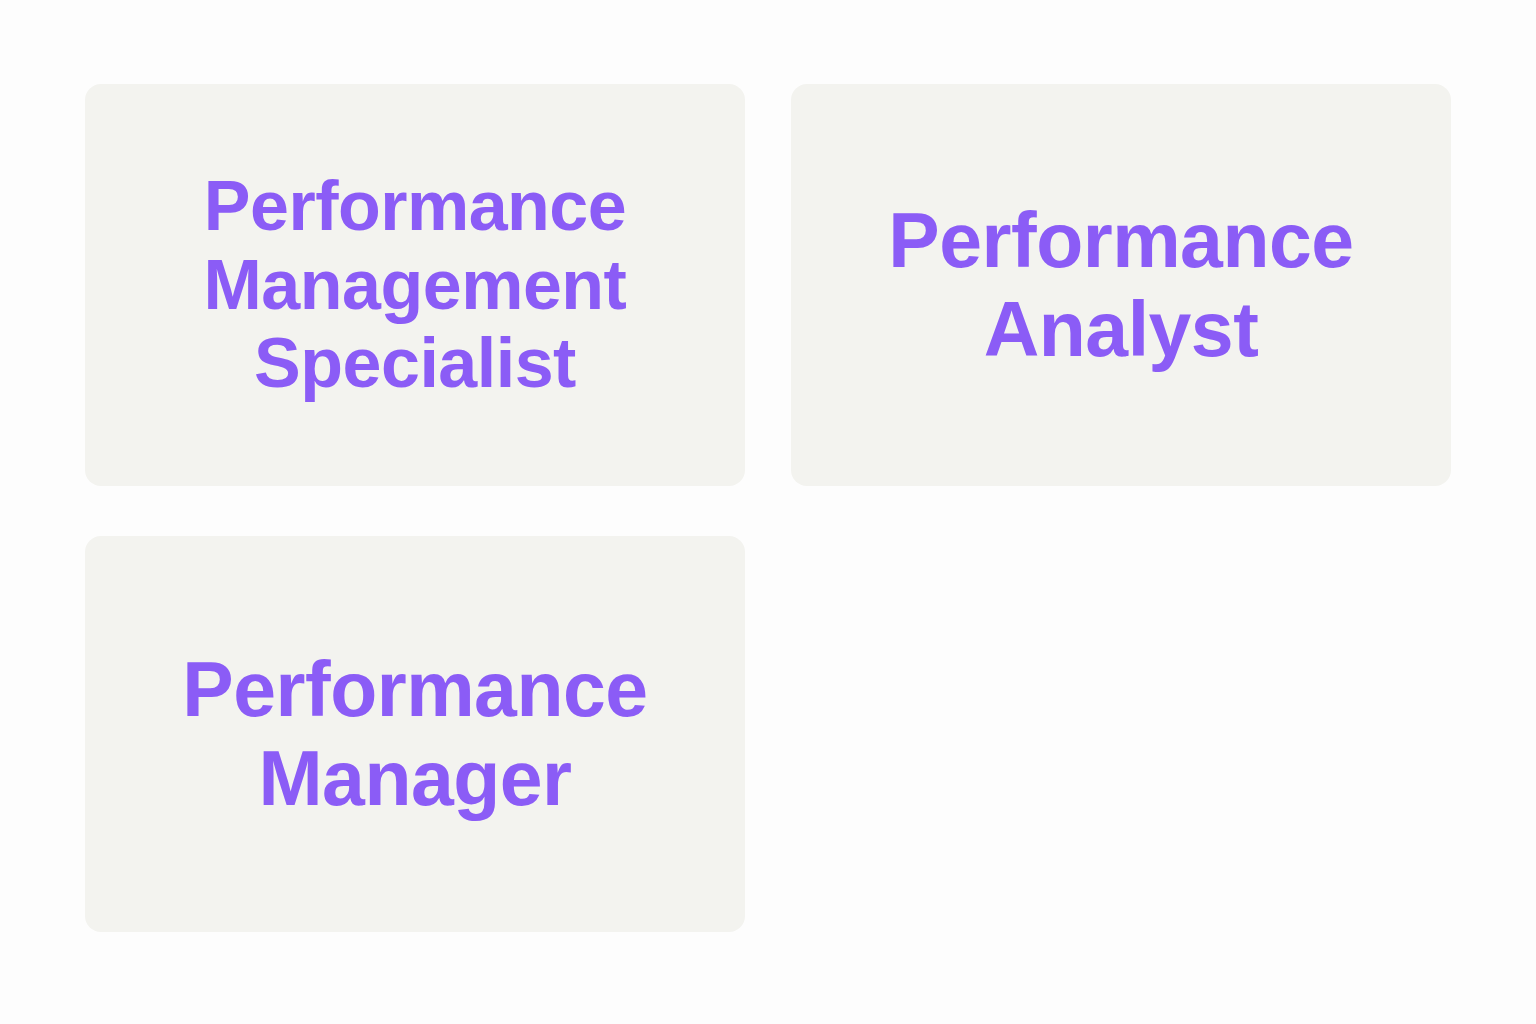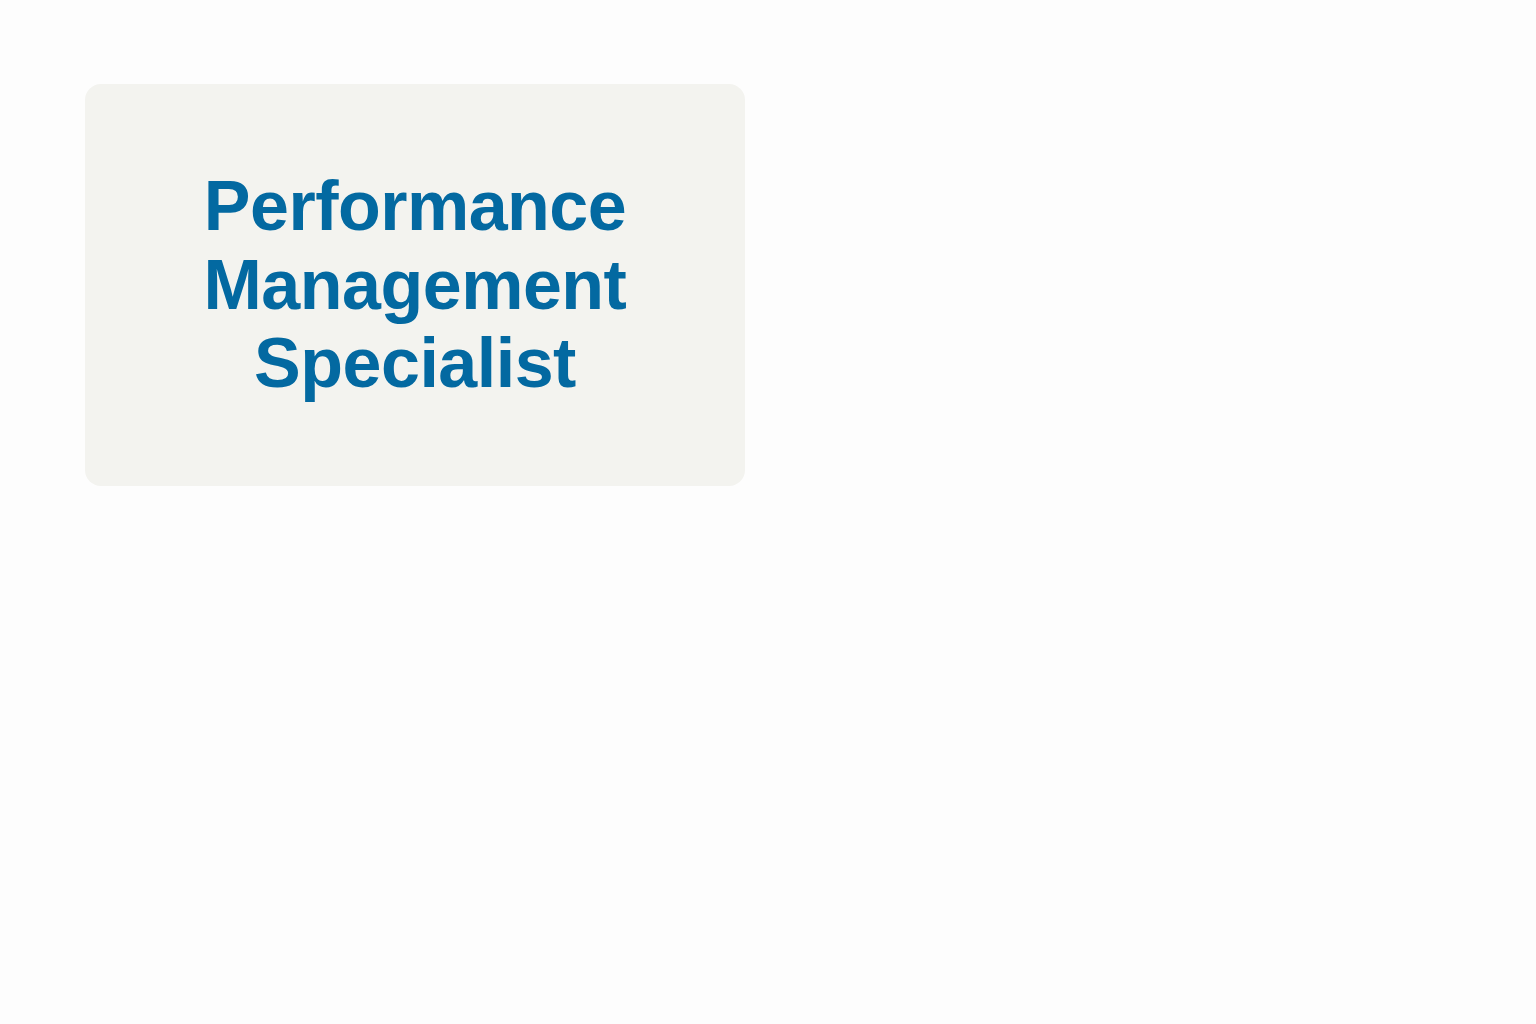--- a/index.html
+++ b/index.html
@@ -39,21 +39,21 @@
     border-radius: 16px;
     display: flex;
     align-items: center;
     justify-content: center;
     box-sizing: border-box;
     padding: 18px 26px;
     overflow: hidden;
   }
 
   .card-title {
-    color: #0369a1;
+    color: #8b5cf6;
     font-weight: bold;
     text-align: center;
     line-height: 1.12;
     letter-spacing: -0.5px;
     white-space: pre-line;
     margin: 0;
   }
 
   
   .card-1 .card-title { font-size: 70px; }
@@ -67,17 +67,23 @@
 </head>
 <body>
 
 <div class="board">
   <div class="grid">
 
     <div class="card card-1">
       <div class="card-title">Performance Management Specialist</div>
     </div>
 
+    <div class="card card-2">
+      <div class="card-title">Performance Analyst</div>
+    </div>
 
 
+    <div class="card card-4">
+      <div class="card-title">Performance Manager</div>
+    </div>
 
   </div>
 </div>
 
 </body></html>

